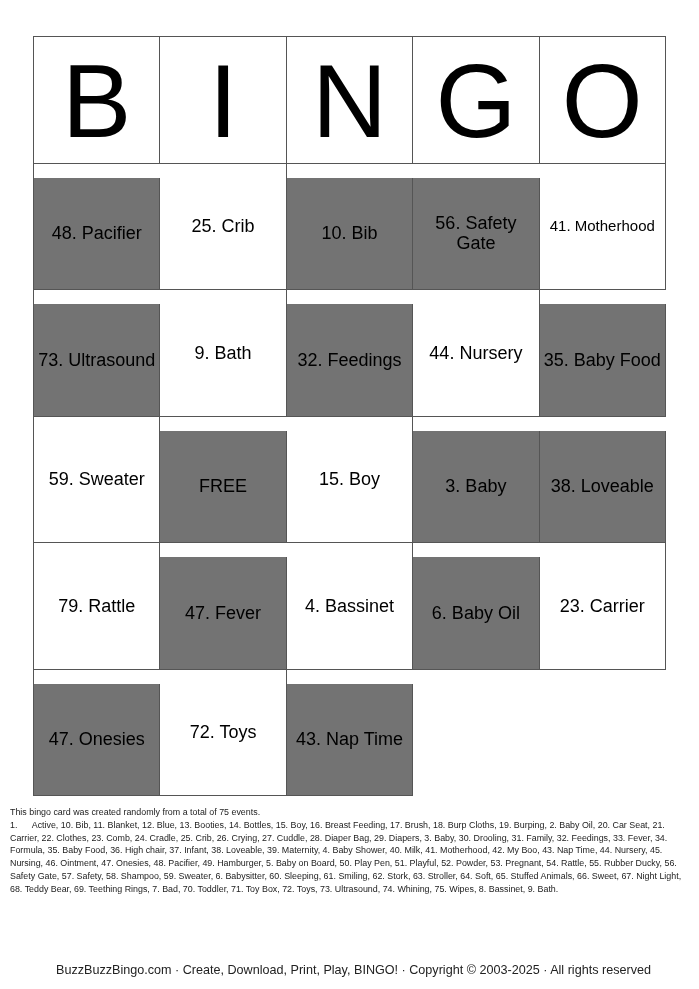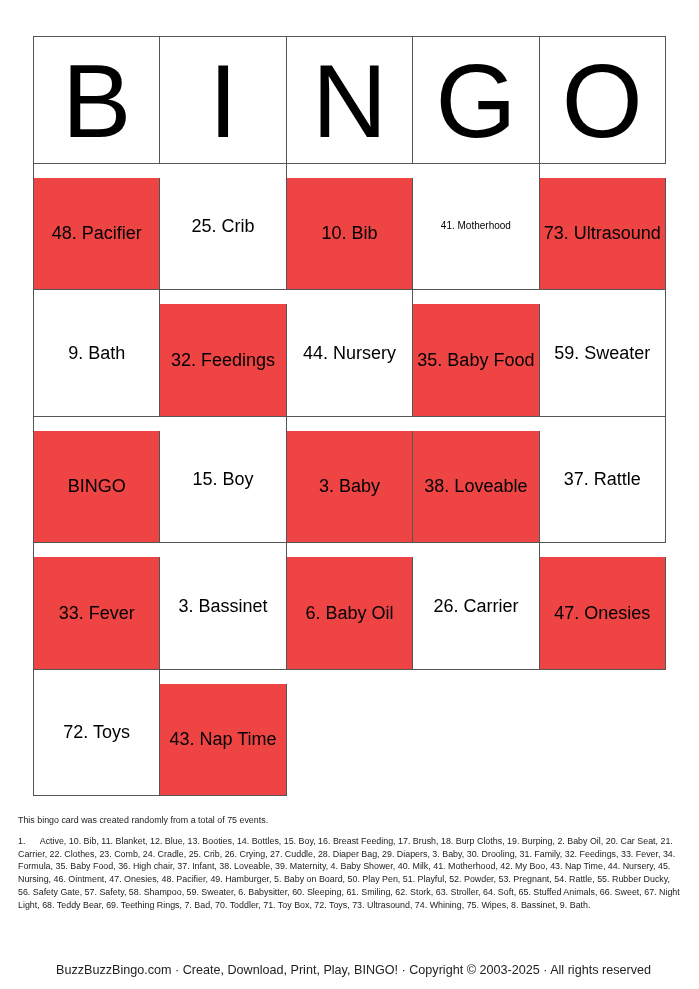--- a/index.html
+++ b/index.html
@@ -20,69 +20,70 @@
     .cell {
       border-right: 1px solid #555;
       border-bottom: 1px solid #555;
       display: flex; align-items: center; justify-content: center;
       text-align: center;
       font-size: 18px; line-height: 20px;
       padding: 0 4px;
       box-sizing: border-box;
       background: #ffffff;
     }
-    .cell.shaded { background: #ef4444; margin-top: 14px; }
-    .cell.small { font-size: 10px; padding: 0 2px; }
+    .cell.shaded { background: #737373; margin-top: 14px; }
+    .cell.small { font-size: 15px; padding: 0 2px; }
     .head {
       font-size: 104px; line-height: 1; padding-top: 2px;
     }
     .info {
       position: absolute; left: 10px; top: 806px; width: 680px;
       font-size: 8.9px; line-height: 12.8px; color: #222;
     }
-    .info p { margin: 8px; }
+    .info p { margin: 0; }
     .footer {
       position: absolute; left: 4px; top: 963px; width: 699px;
       text-align: center; font-size: 12.6px; color: #222;
     }
   </style>
 </head>
 <body>
 
 <div class="card">
 
   <div class="cell head">B</div>
   <div class="cell head">I</div>
   <div class="cell head">N</div>
   <div class="cell head">G</div>
   <div class="cell head">O</div>
 
   <div class="cell shaded">48. Pacifier</div>
   <div class="cell">25. Crib</div>
   <div class="cell shaded">10. Bib</div>
+  <div class="cell shaded">56. Safety Gate</div>
 
   <div class="cell small">41. Motherhood</div>
   <div class="cell shaded">73. Ultrasound</div>
   <div class="cell">9. Bath</div>
   <div class="cell shaded">32. Feedings</div>
   <div class="cell">44. Nursery</div>
 
   <div class="cell shaded">35. Baby Food</div>
   <div class="cell">59. Sweater</div>
-  <div class="cell shaded">BINGO</div>
+  <div class="cell shaded">FREE</div>
   <div class="cell">15. Boy</div>
   <div class="cell shaded">3. Baby</div>
 
   <div class="cell shaded">38. Loveable</div>
-  <div class="cell">37. Rattle</div>
-  <div class="cell shaded">33. Fever</div>
-  <div class="cell">3. Bassinet</div>
+  <div class="cell">79. Rattle</div>
+  <div class="cell shaded">47. Fever</div>
+  <div class="cell">4. Bassinet</div>
 
   <div class="cell shaded">6. Baby Oil</div>
-  <div class="cell">26. Carrier</div>
+  <div class="cell">23. Carrier</div>
   <div class="cell shaded">47. Onesies</div>
   <div class="cell">72. Toys</div>
   <div class="cell shaded">43. Nap Time</div>
 </div>
 
 <div class="info">
   <p>This bingo card was created randomly from a total of 75 events.</p>
   <p style="white-space: pre-wrap;">1.      Active, 10. Bib, 11. Blanket, 12. Blue, 13. Booties, 14. Bottles, 15. Boy, 16. Breast Feeding, 17. Brush, 18. Burp Cloths, 19. Burping, 2. Baby Oil, 20. Car Seat, 21. Carrier, 22. Clothes, 23. Comb, 24. Cradle, 25. Crib, 26. Crying, 27. Cuddle, 28. Diaper Bag, 29. Diapers, 3. Baby, 30. Drooling, 31. Family, 32. Feedings, 33. Fever, 34. Formula, 35. Baby Food, 36. High chair, 37. Infant, 38. Loveable, 39. Maternity, 4. Baby Shower, 40. Milk, 41. Motherhood, 42. My Boo, 43. Nap Time, 44. Nursery, 45. Nursing, 46. Ointment, 47. Onesies, 48. Pacifier, 49. Hamburger, 5. Baby on Board, 50. Play Pen, 51. Playful, 52. Powder, 53. Pregnant, 54. Rattle, 55. Rubber Ducky, 56. Safety Gate, 57. Safety, 58. Shampoo, 59. Sweater, 6. Babysitter, 60. Sleeping, 61. Smiling, 62. Stork, 63. Stroller, 64. Soft, 65. Stuffed Animals, 66. Sweet, 67. Night Light, 68. Teddy Bear, 69. Teething Rings, 7. Bad, 70. Toddler, 71. Toy Box, 72. Toys, 73. Ultrasound, 74. Whining, 75. Wipes, 8. Bassinet, 9. Bath.</p>
 </div>
 

